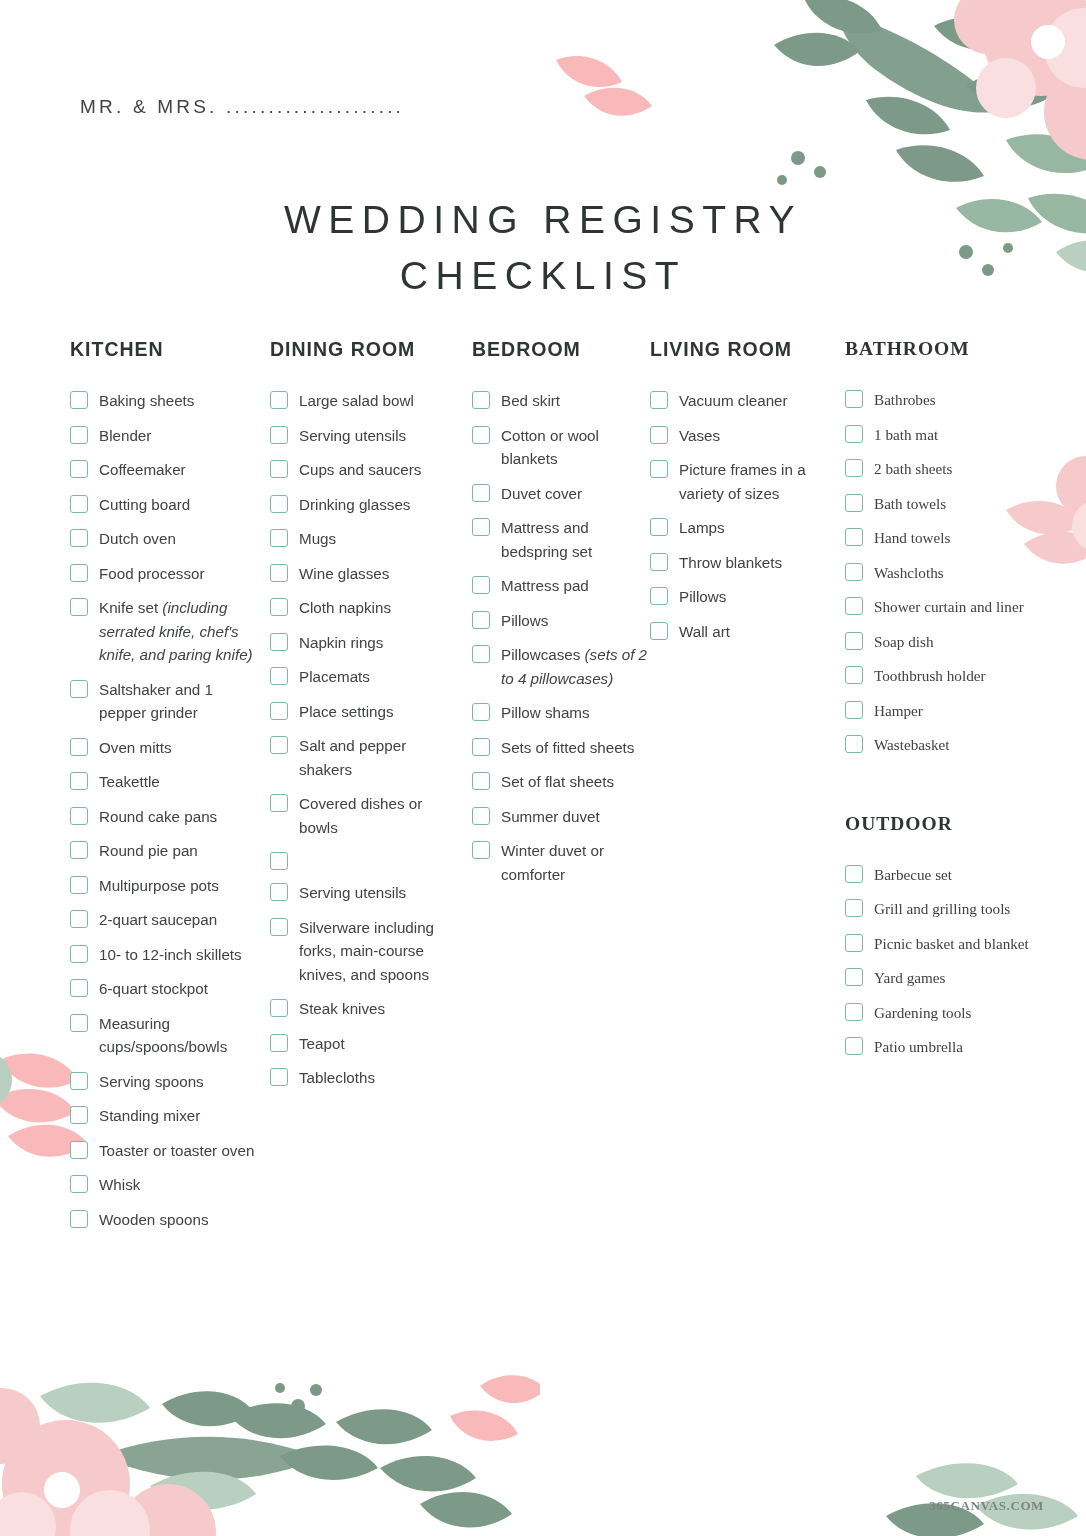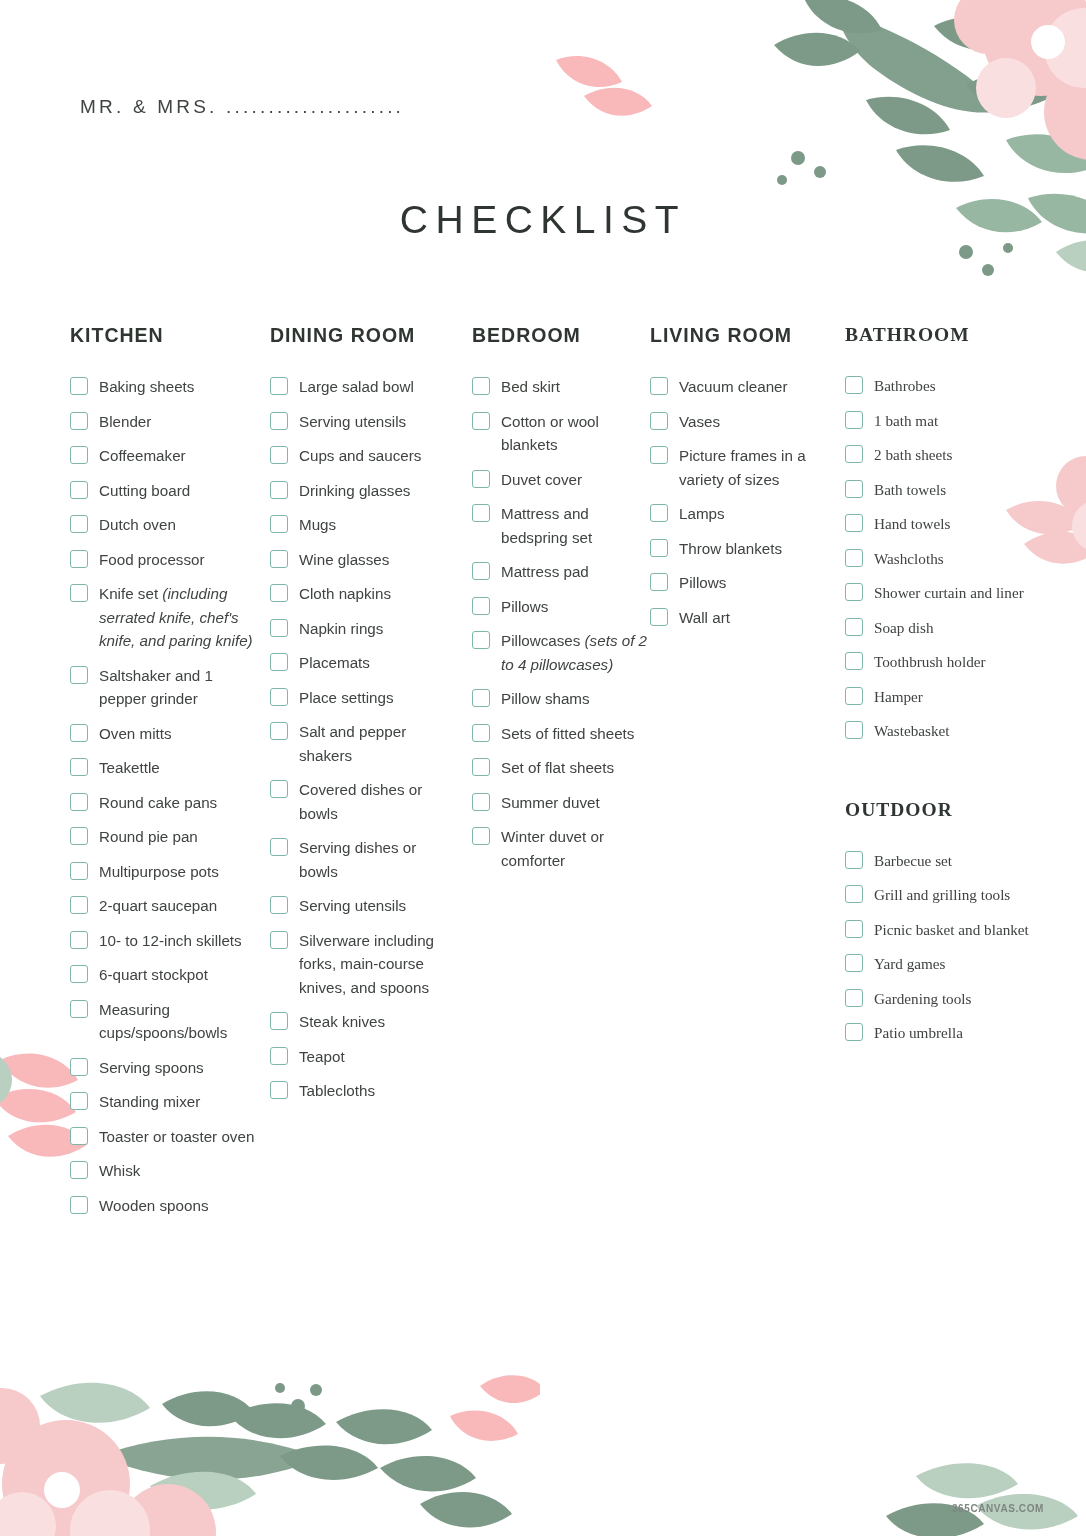--- a/index.html
+++ b/index.html
@@ -50,21 +50,21 @@
     font-size: 39px;
     letter-spacing: 7.5px;
     line-height: 56px;
     color: #2f3531;
     font-weight: 400;
   }
 
   
   .columns {
     position: absolute;
-    top: 324px;
+    top: 338px;
     left: 0;
     width: 1086px;
     height: 1080px;
   }
   .col {
     position: absolute;
     top: 0;
   }
   .col-0 { left: 70px;  width: 192px; }
   .col-1 { left: 270px; width: 188px; }
@@ -105,24 +105,25 @@
     color: #3f4440;
   }
   .item-label i {
     font-style: italic;
   }
 
   .footer {
     position: absolute;
     right: 42px;
     bottom: 22px;
-    font-size: 10px;
+    font-size: 13px;
     letter-spacing: 0.6px;
     color: #7d8580;
     font-weight: 700;
+    font-family: Liberation Serif, serif;
   }
 </style>
 </head>
 <body>
 
 <div class="deco deco-tr">
   <svg width="560" height="330" viewBox="0 0 560 330">
     <g fill="#7c9a87">
       <path d="M300 20 C360 40 420 70 470 120 C430 130 380 110 340 80 C320 65 305 45 300 20 Z" opacity="0.95"></path>
       <path d="M238 55 c30 -18 66 -16 86 6 c-26 20 -62 22 -86 -6 z"></path>
@@ -243,20 +244,21 @@
     </g>
     <g fill="#7c9a87">
       <path d="M30 150 c34 -20 80 -16 98 8 c-34 22 -78 18 -98 -8 z"></path>
     </g>
   </svg>
 </div>
 
 <div class="mr-mrs">MR. &amp; MRS. .....................</div>
 
 <div class="title">
+  <div>WEDDING REGISTRY</div>
   <div>CHECKLIST</div>
 </div>
 
 <div class="columns" id="columns">
     <div class="col col-0">
       <div class="cat-title">KITCHEN</div>
       <div class="item">
         <span class="box"></span>
         <span class="item-label">Baking sheets</span>
       </div>
@@ -390,21 +392,20 @@
       <div class="item">
         <span class="box"></span>
         <span class="item-label">Salt and pepper shakers</span>
       </div>
       <div class="item">
         <span class="box"></span>
         <span class="item-label">Covered dishes or bowls</span>
       </div>
       <div class="item">
         <span class="box"></span>
-        <span class="item-label">Serving dishes or bowls</span>
       </div>
       <div class="item">
         <span class="box"></span>
         <span class="item-label">Serving utensils</span>
       </div>
       <div class="item">
         <span class="box"></span>
         <span class="item-label">Silverware including forks, main-course knives, and spoons</span>
       </div>
       <div class="item">

